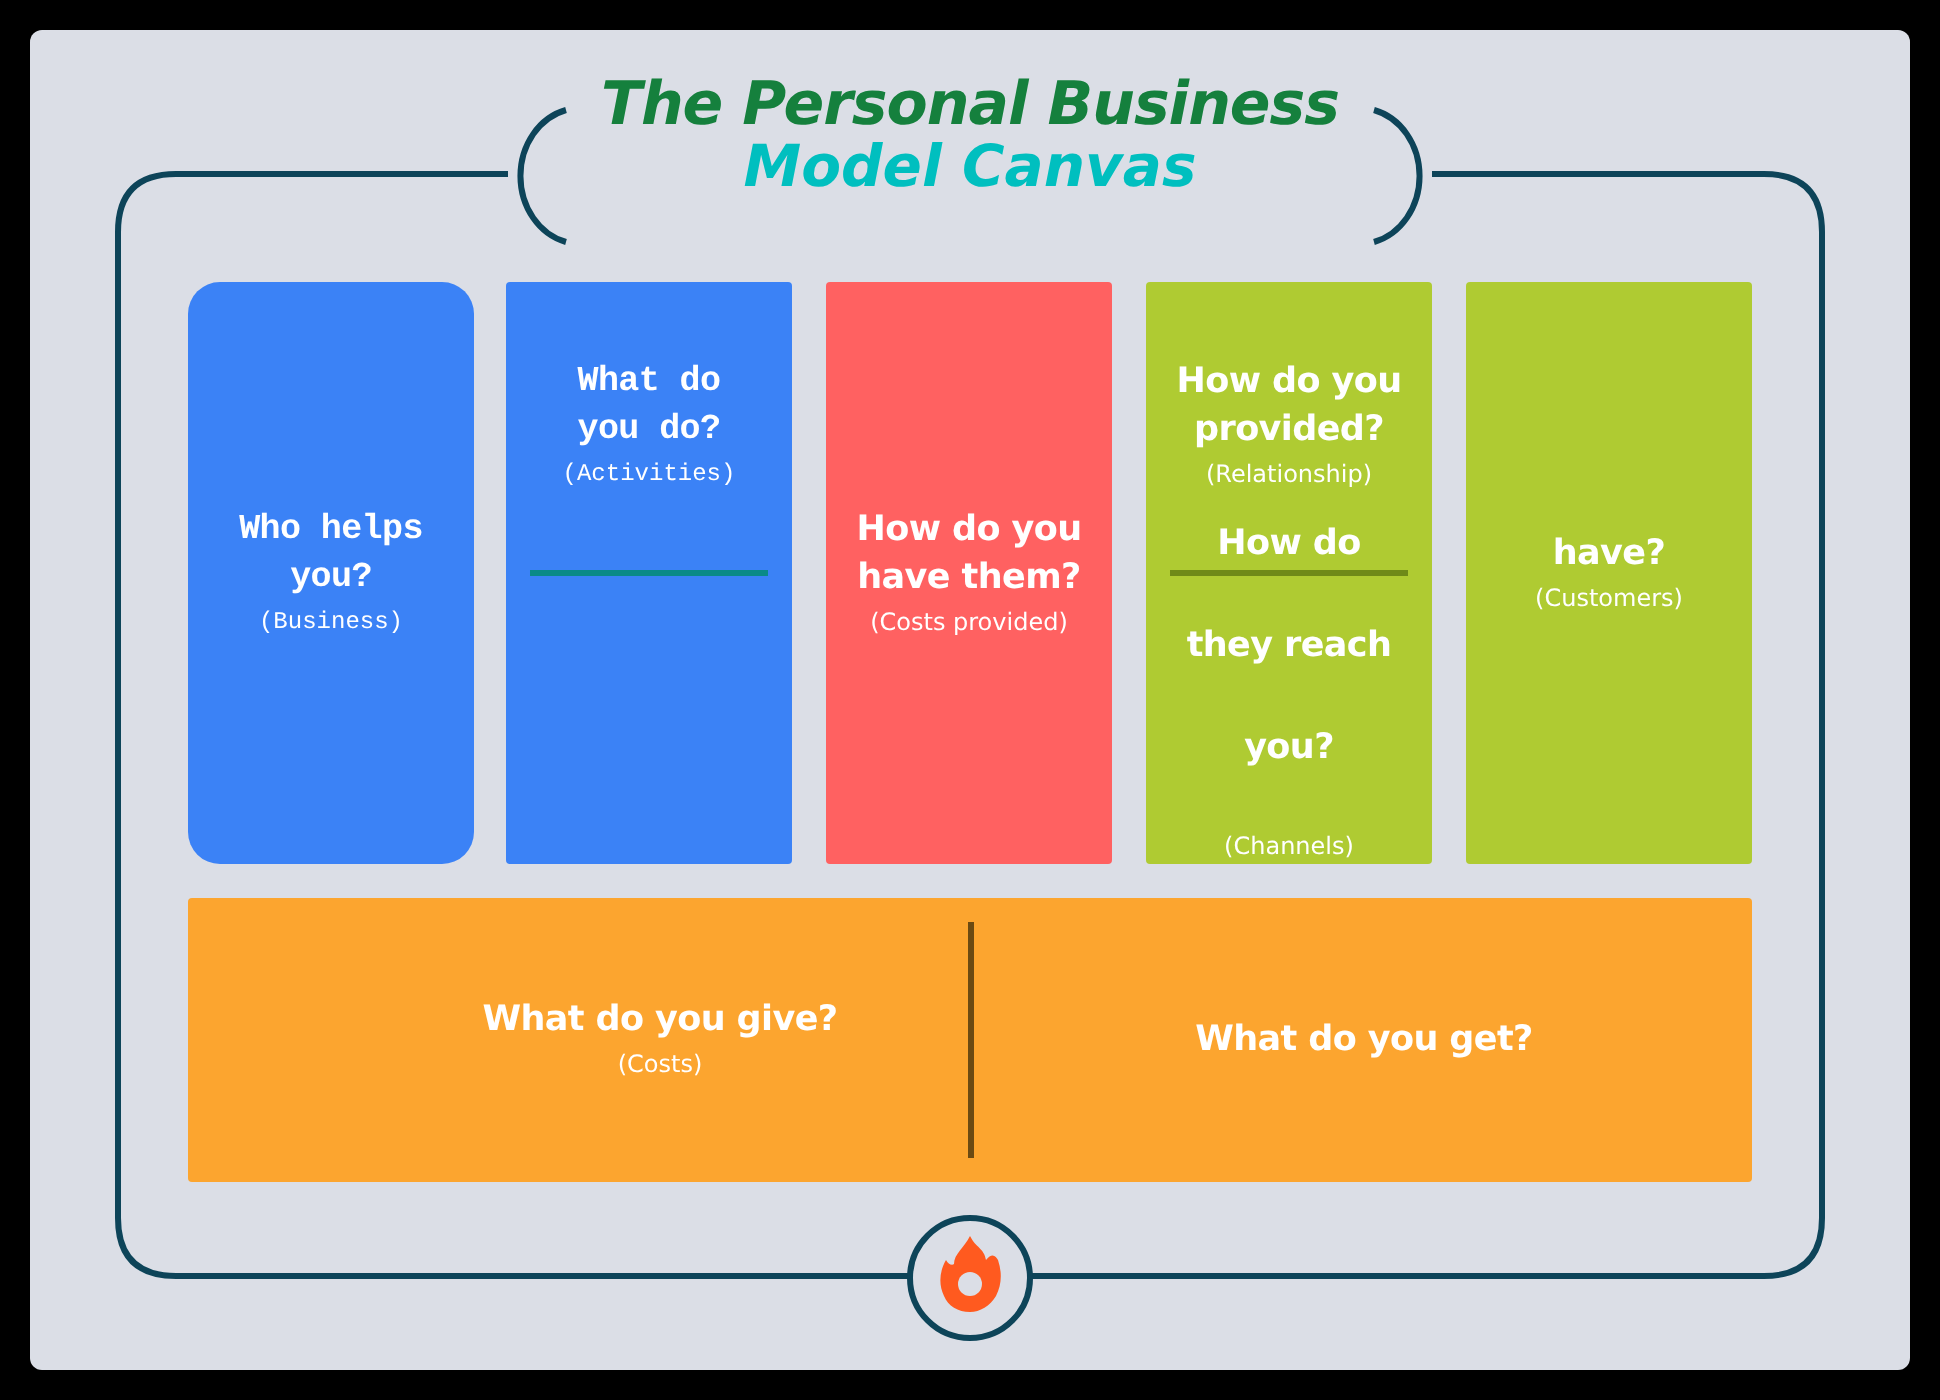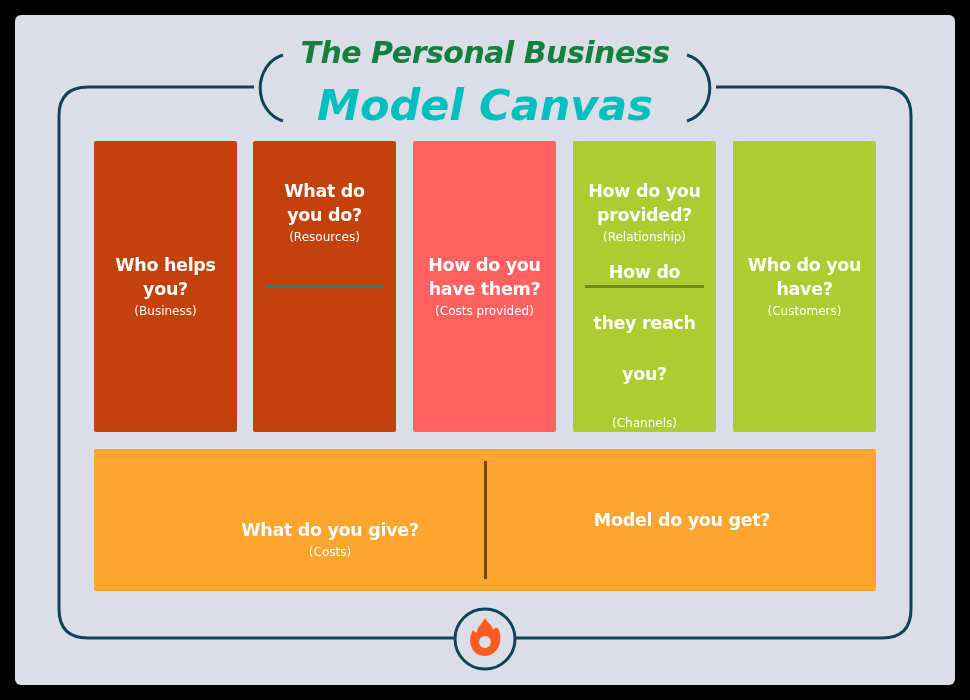--- a/index.html
+++ b/index.html
@@ -11,31 +11,31 @@
   .panel {
     position: absolute; left: 15px; top: 15px; width: 940px; height: 670px;
     background: #dbdee6; border-radius: 6px;
   }
   svg.frame { position: absolute; left: 0; top: 0; width: 970px; height: 700px; }
   .title {
     position: absolute; left: 290px; top: 38px; width: 390px; text-align: center;
     font-style: italic; font-weight: bold; line-height: 1;
   }
   .title .l1 { display: block; font-size: 30px; color: #15803d; letter-spacing: -0.5px; }
-  .title .l2 { display: block; font-size: 43px; color: #00bfbf; margin-top: 16px; letter-spacing: 0px; }
+  .title .l2 { display: block; font-size: 29px; color: #00bfbf; margin-top: 1px; letter-spacing: 0px; }
   .box {
     position: absolute; border-radius: 2px; color: #ffffff; text-align: center;
     display: flex; flex-direction: column; align-items: center; justify-content: center;
   }
   .q { font-weight: bold; font-size: 17.5px; line-height: 24px; letter-spacing: -0.3px; }
   .s { font-size: 12px; line-height: 20px; }
   .half { position: absolute; left: 0; width: 100%; display: flex; flex-direction: column; align-items: center; justify-content: center; }
   .hdiv { position: absolute; left: 12px; right: 12px; height: 3px; top: 144px; }
   .vdiv { position: absolute; top: 12px; bottom: 12px; width: 3px; left: 390px; background: #6b4a12; }
-  .teal { background: #c2410c; }
+  .teal { background: #3b82f6; font-family: Liberation Mono, monospace; }
   .red { background: #ff6161; }
   .lime { background: #afcb32; }
   .orange { background: #fca52f; }
 </style>
 </head>
 <body>
 
 <div class="panel"></div>
 
 <svg class="frame" viewBox="0 0 970 700">
@@ -52,31 +52,31 @@
     <path d="M 485 618 C 488 624 492 624 493 630 C 496 626 498 628 499 630 C 501 636 501 642 498 648 C 495 653 490 656 485 656 C 479 656 474 653 472 648 C 469 642 470 635 473 630 C 474 632 476 633 477 632 C 477 627 482 624 485 618 Z" fill="#ff5a1f"></path>
     <circle cx="485" cy="642" r="6" fill="#dbdee6"></circle>
   </g>
 </svg>
 
 <div class="title">
   <span class="l1">The Personal Business</span>
   <span class="l2">Model Canvas</span>
 </div>
 
-<div class="box teal" style="left:94px;top:141px;width:143px;height:291px;">
+<div class="box teal" style="left:94px;top:141px;width:143px;height:291px;border-radius:16px;">
   <div class="q">Who helps</div>
   <div class="q">you?</div>
   <div class="s">(Business)</div>
 </div>
 
 <div class="box teal" style="left:253px;top:141px;width:143px;height:291px;display:block;">
   <div class="half" style="top:0;height:144px;">
     <div class="q">What do</div>
     <div class="q">you do?</div>
-    <div class="s">(Resources)</div>
+    <div class="s">(Activities)</div>
   </div>
   <div class="hdiv" style="background:#0a8a88;"></div>
 </div>
 
 <div class="box red" style="left:413px;top:141px;width:143px;height:291px;">
   <div class="q">How do you</div>
   <div class="q">have them?</div>
   <div class="s">(Costs provided)</div>
 </div>
 
@@ -89,27 +89,26 @@
   <div class="hdiv" style="background:#6f8a18;"></div>
   <div class="half" style="top:150px;height:110px;gap:27px;">
     <div class="q">How do</div>
     <div class="q">they reach</div>
     <div class="q">you?</div>
     <div class="s">(Channels)</div>
   </div>
 </div>
 
 <div class="box lime" style="left:733px;top:141px;width:143px;height:291px;">
-  <div class="q">Who do you</div>
   <div class="q">have?</div>
   <div class="s">(Customers)</div>
 </div>
 
 <div class="box orange" style="left:94px;top:449px;width:782px;height:142px;display:block;">
-  <div class="half" style="top:0;height:142px;width:472px;left:0;margin-top:20px;">
+  <div class="half" style="top:0;height:142px;width:472px;left:0;">
     <div class="q">What do you give?</div>
     <div class="s">(Costs)</div>
   </div>
   <div class="vdiv"></div>
   <div class="half" style="top:0;height:142px;width:390px;left:393px;">
-    <div class="q">Model do you get?</div>
+    <div class="q">What do you get?</div>
   </div>
 </div>
 
 </body></html>

